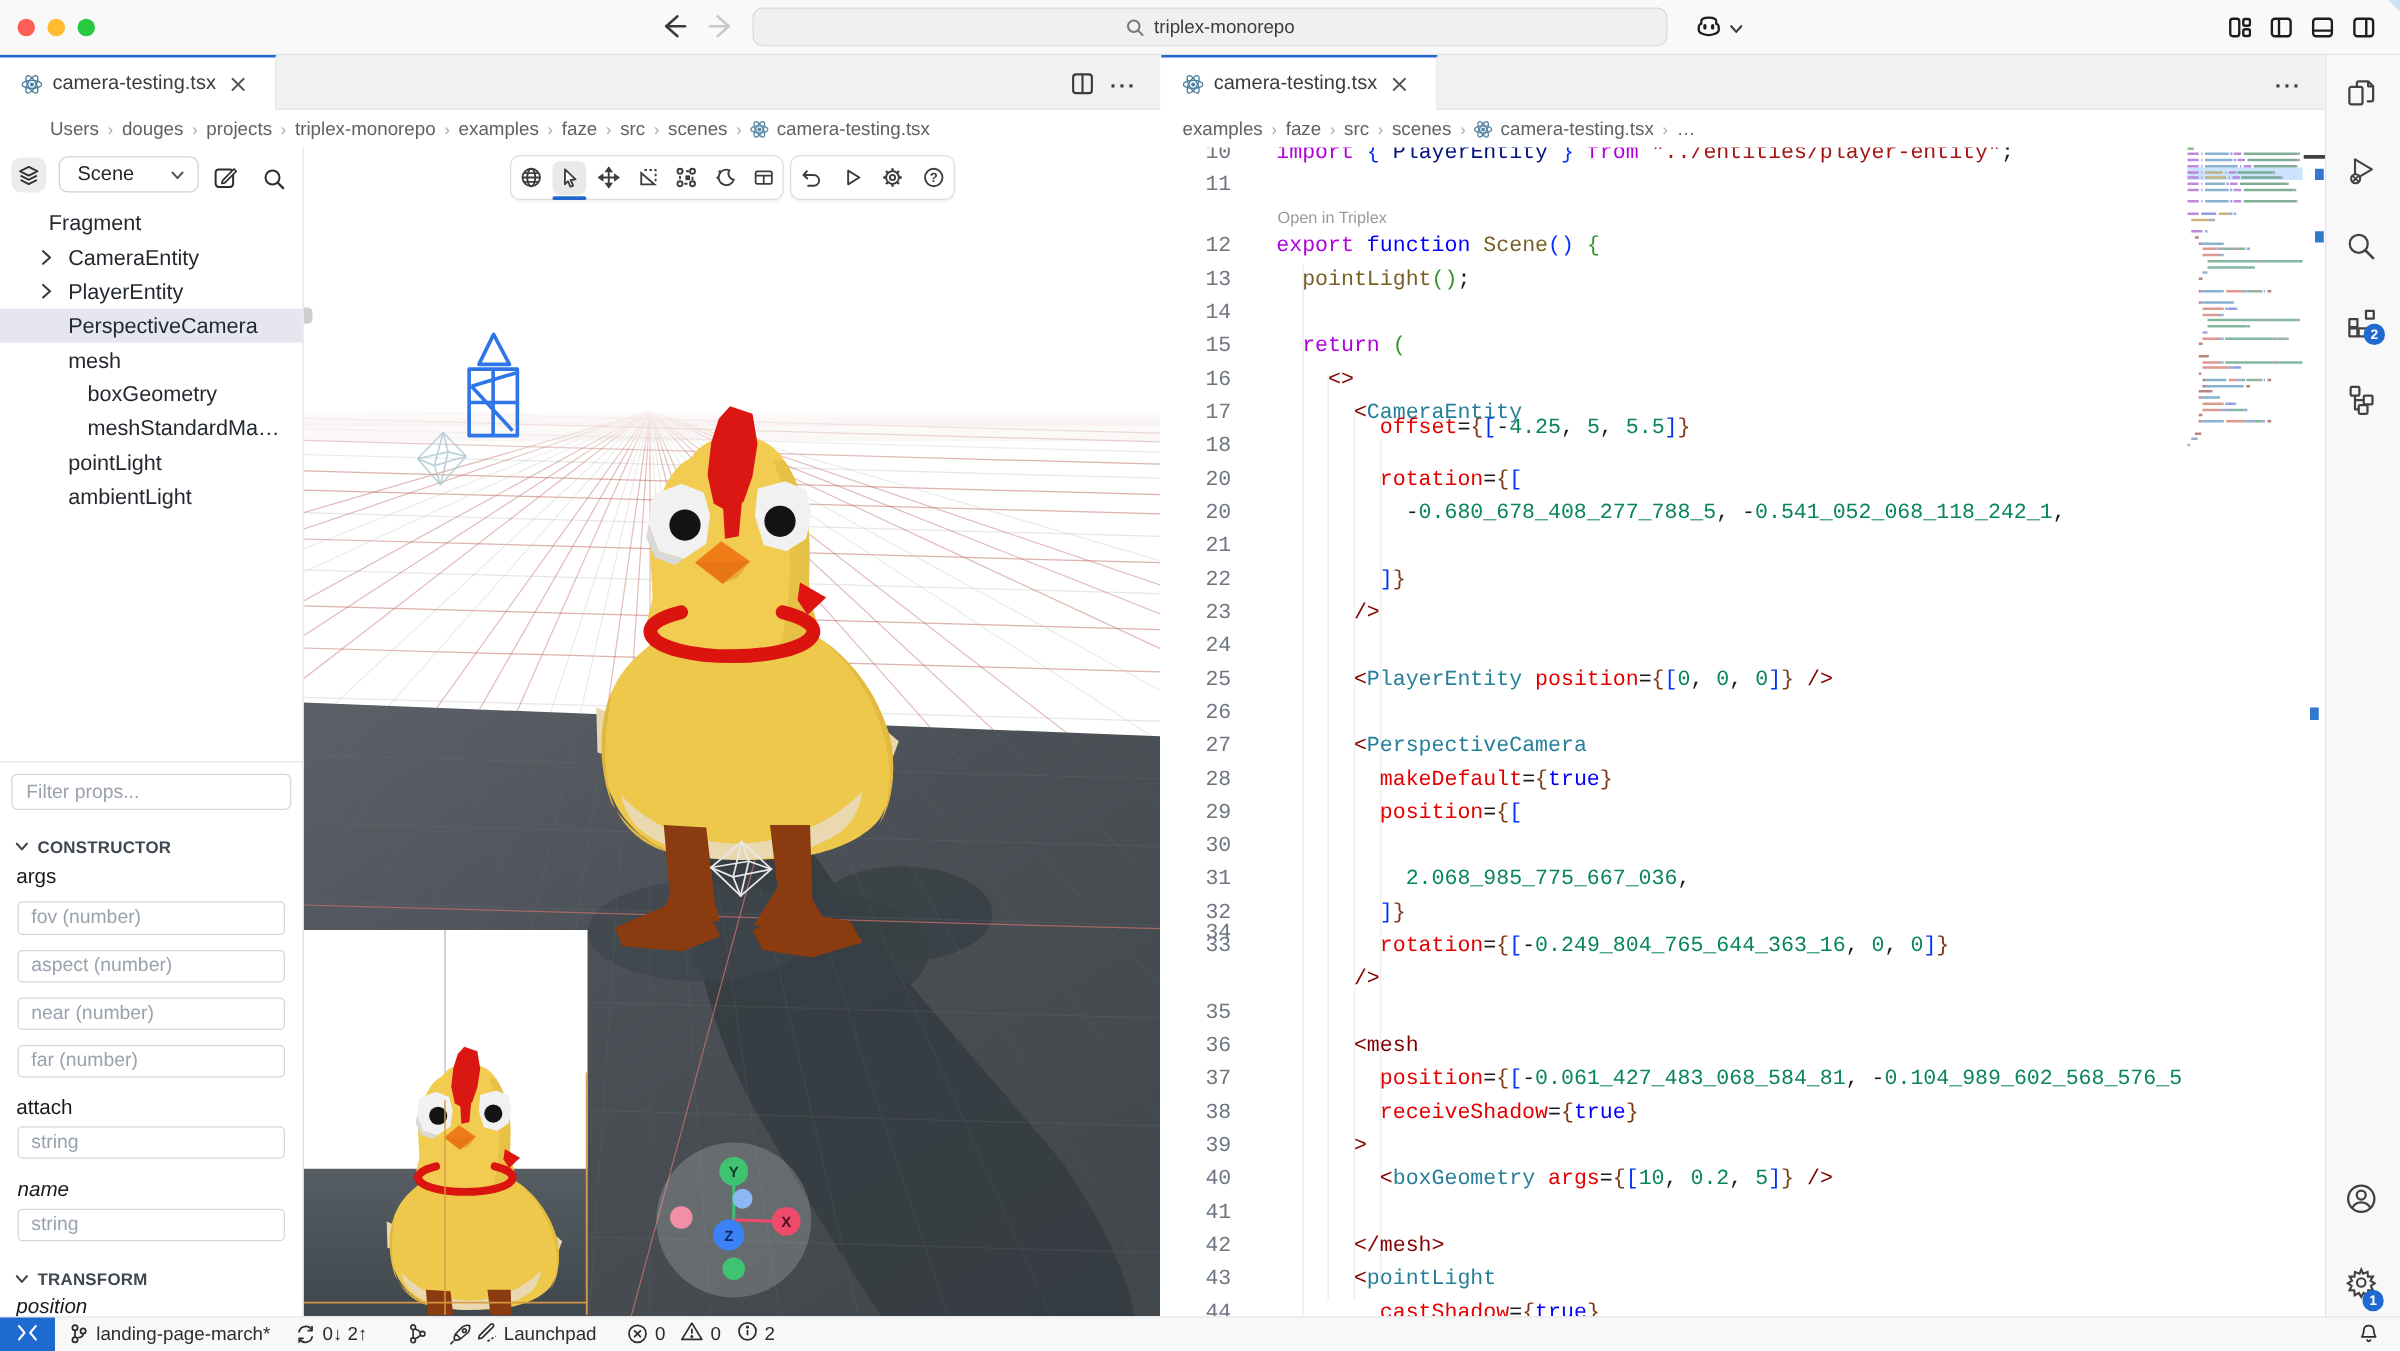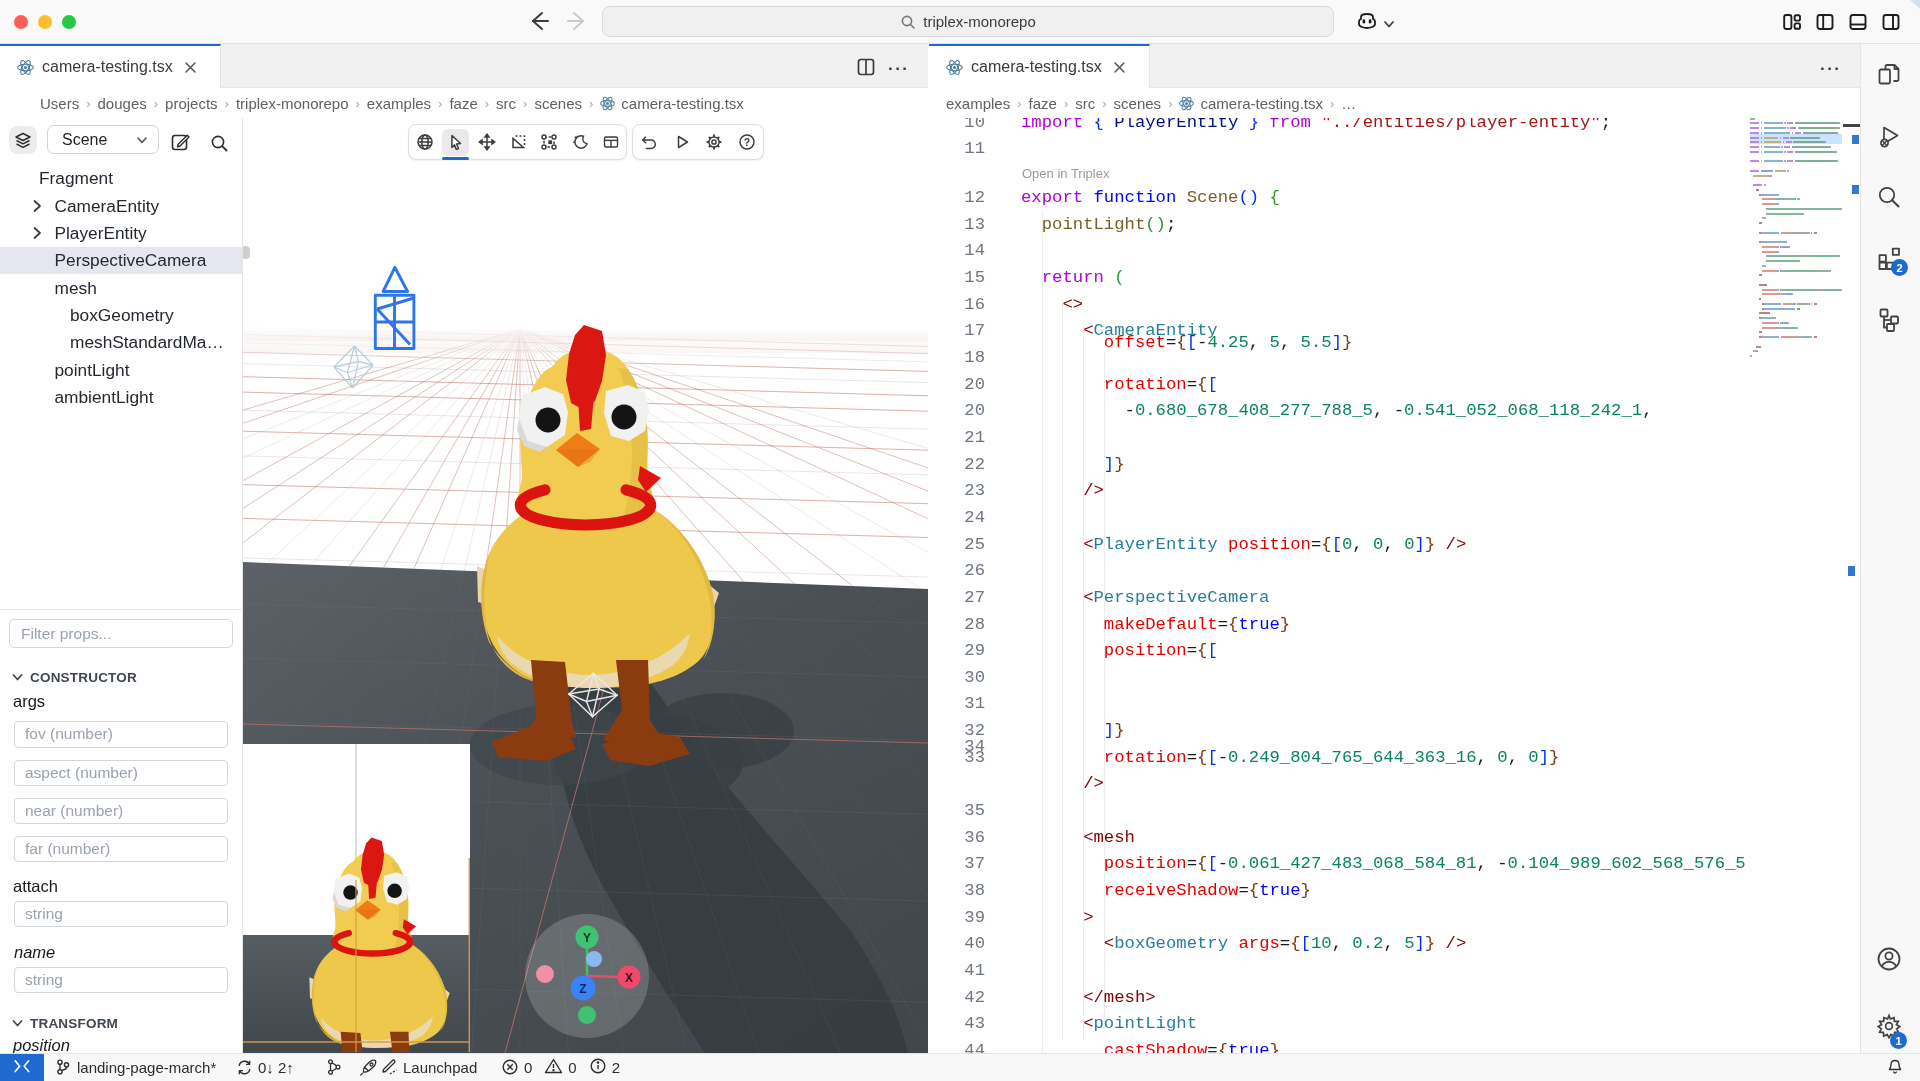--- a/index.html
+++ b/index.html
@@ -563,20 +563,21 @@
 <div class="cline" style="top:531.5px"><span class="cd">      </span><span class="cg">&lt;</span><span class="ct">PlayerEntity</span><span class="cd"> </span><span class="ca">position</span><span class="cd">=</span><span class="p3">{</span><span class="p1">[</span><span class="cn">0</span><span class="cd">, </span><span class="cn">0</span><span class="cd">, </span><span class="cn">0</span><span class="p1">]</span><span class="p3">}</span><span class="cd"> </span><span class="cg">/&gt;</span></div>
 <div class="lnum" style="top:558.2px">26</div>
 <div class="lnum" style="top:584.8px">27</div>
 <div class="cline" style="top:584.8px"><span class="cd">      </span><span class="cg">&lt;</span><span class="ct">PerspectiveCamera</span></div>
 <div class="lnum" style="top:611.5px">28</div>
 <div class="cline" style="top:611.5px"><span class="cd">        </span><span class="ca">makeDefault</span><span class="cd">=</span><span class="p3">{</span><span class="cb">true</span><span class="p3">}</span></div>
 <div class="lnum" style="top:638.1px">29</div>
 <div class="cline" style="top:638.1px"><span class="cd">        </span><span class="ca">position</span><span class="cd">=</span><span class="p3">{</span><span class="p1">[</span></div>
 <div class="lnum" style="top:664.8px">30</div>
 <div class="lnum" style="top:691.4px">31</div>
+<div class="cline" style="top:691.4px"><span class="cd">          </span><span class="cn">2.068_985_775_667_036</span><span class="cd">,</span></div>
 <div class="lnum" style="top:718.1px">32</div>
 <div class="cline" style="top:718.1px"><span class="cd">        </span><span class="p1">]</span><span class="p3">}</span></div>
 <div class="lnum" style="top:744.7px">33</div>
 <div class="cline" style="top:744.7px"><span class="cd">        </span><span class="ca">rotation</span><span class="cd">=</span><span class="p3">{</span><span class="p1">[</span><span class="cd">-</span><span class="cn">0.249_804_765_644_363_16</span><span class="cd">, </span><span class="cn">0</span><span class="cd">, </span><span class="cn">0</span><span class="p1">]</span><span class="p3">}</span></div>
 <div class="lnum" style="top:734px">34</div>
 <div class="cline" style="top:771.4px"><span class="cd">      </span><span class="cg">/&gt;</span></div>
 <div class="lnum" style="top:798.0px">35</div>
 <div class="lnum" style="top:824.7px">36</div>
 <div class="cline" style="top:824.7px"><span class="cd">      </span><span class="cg">&lt;mesh</span></div>
 <div class="lnum" style="top:851.3px">37</div>

